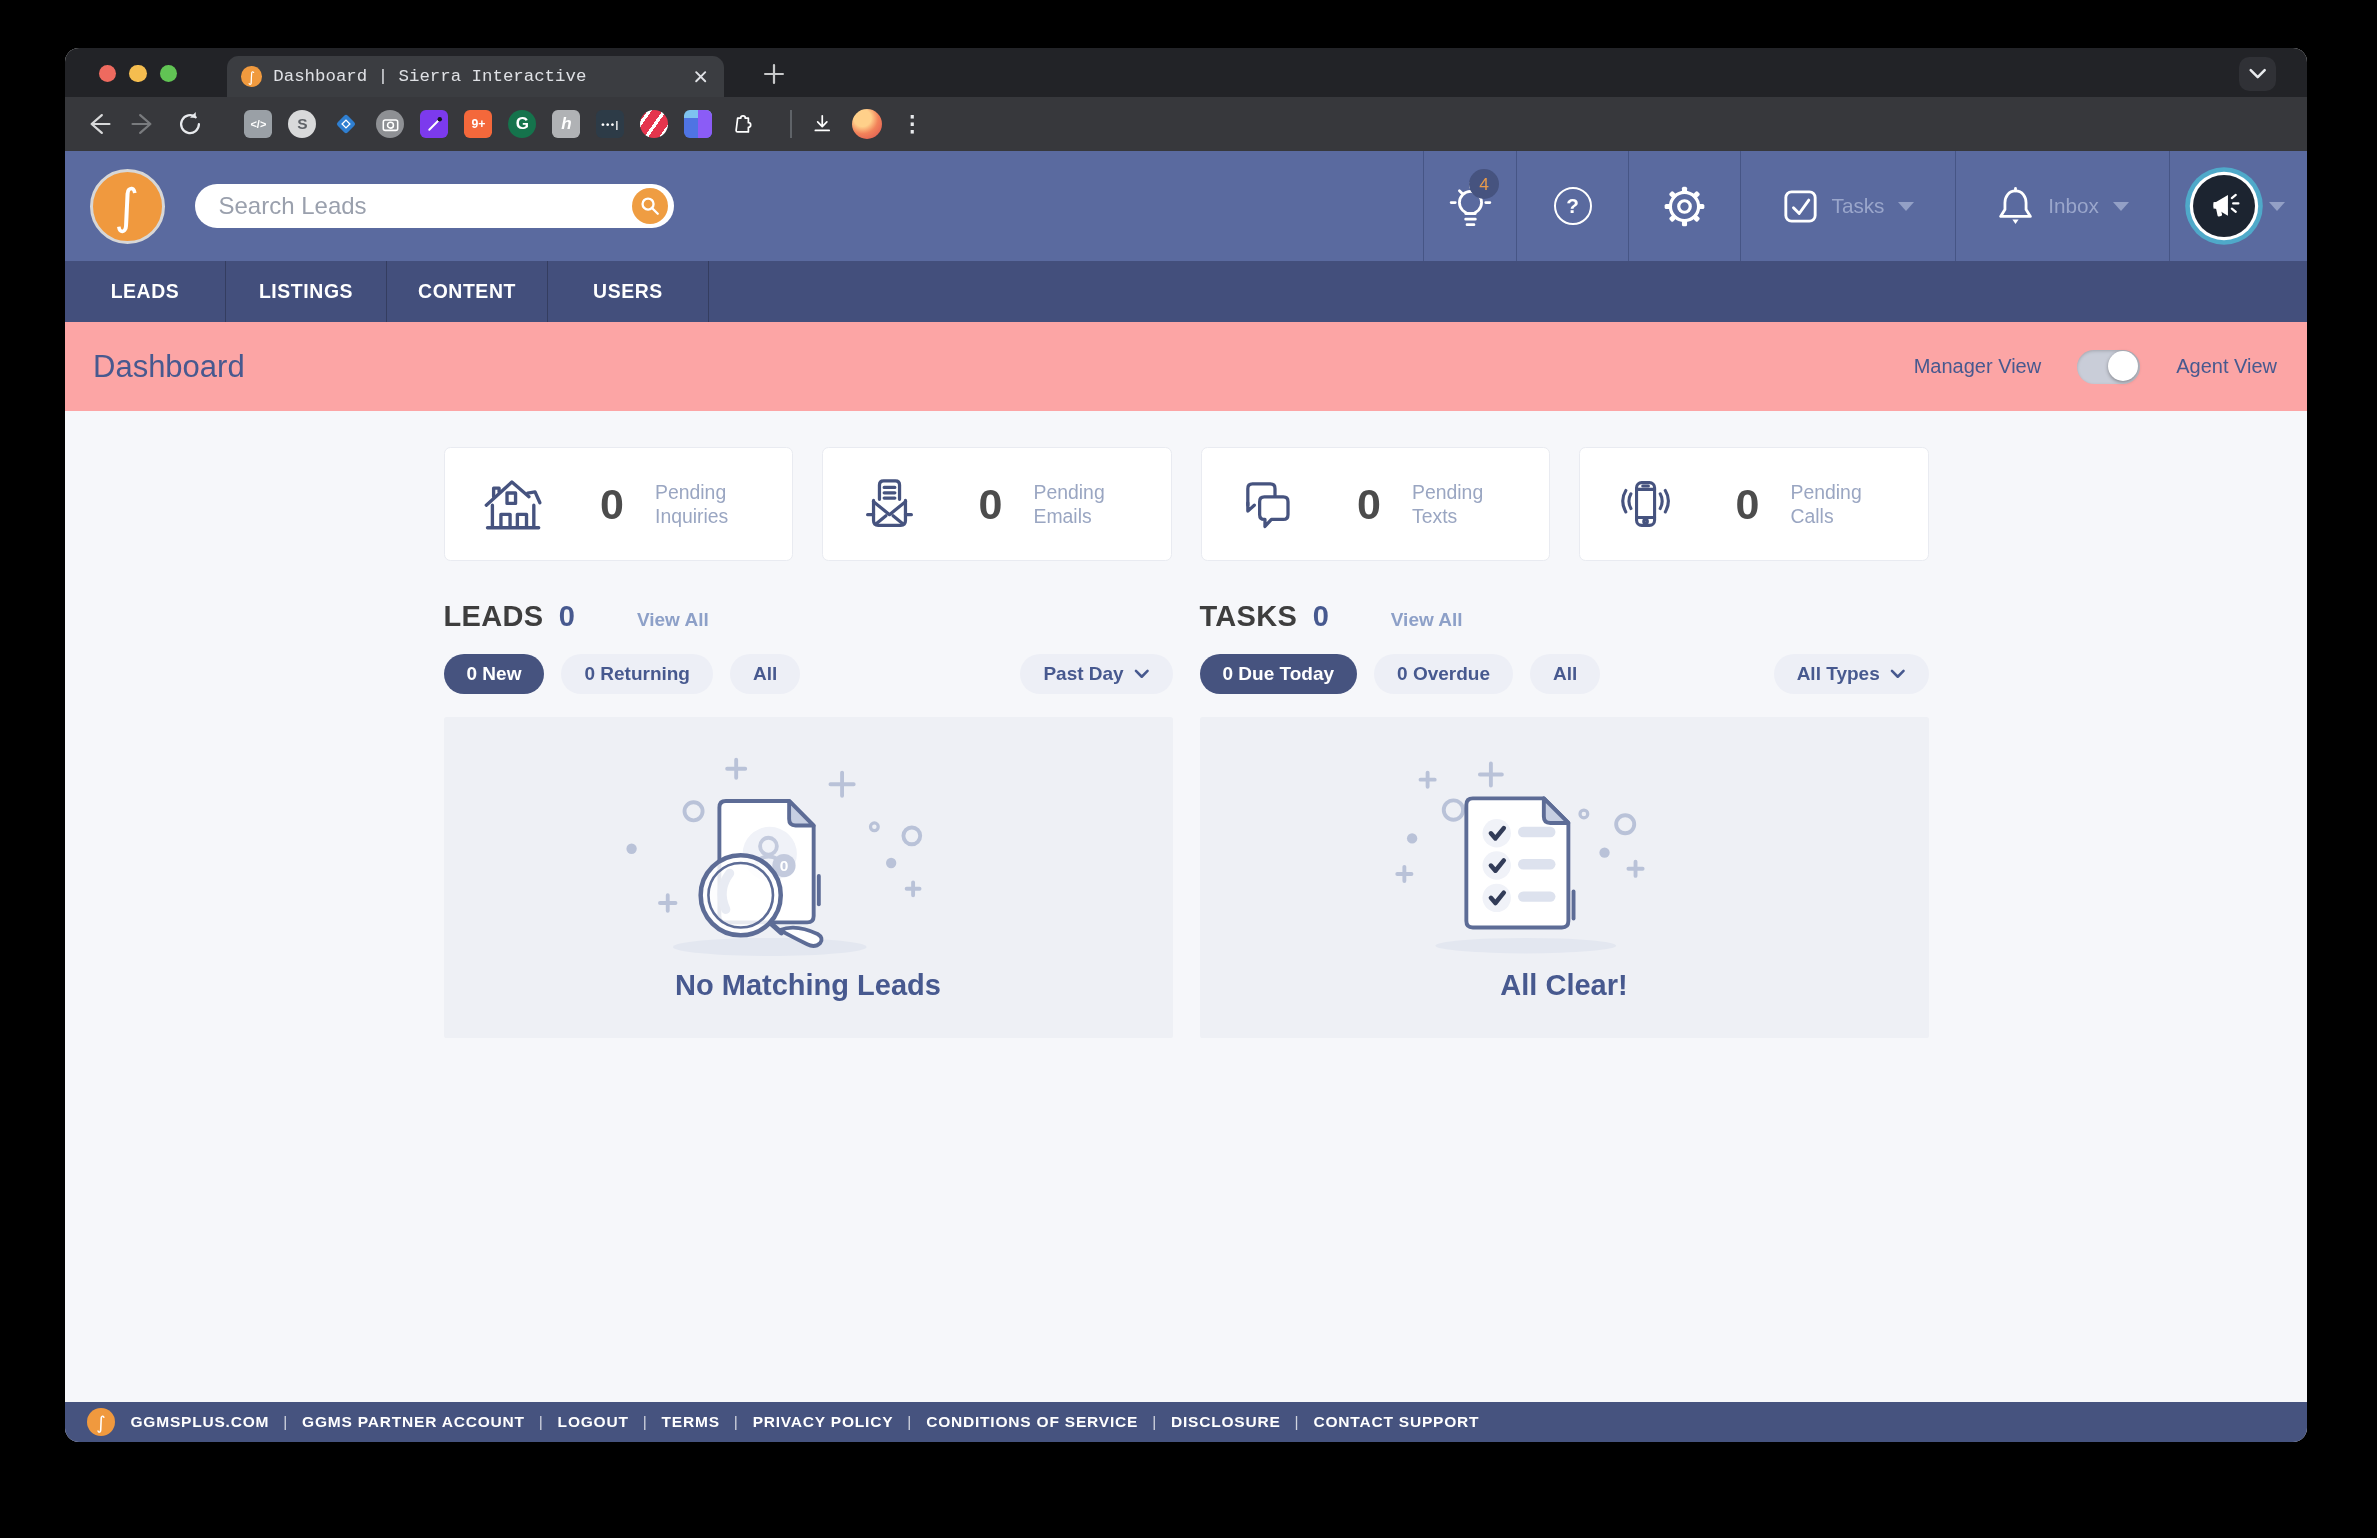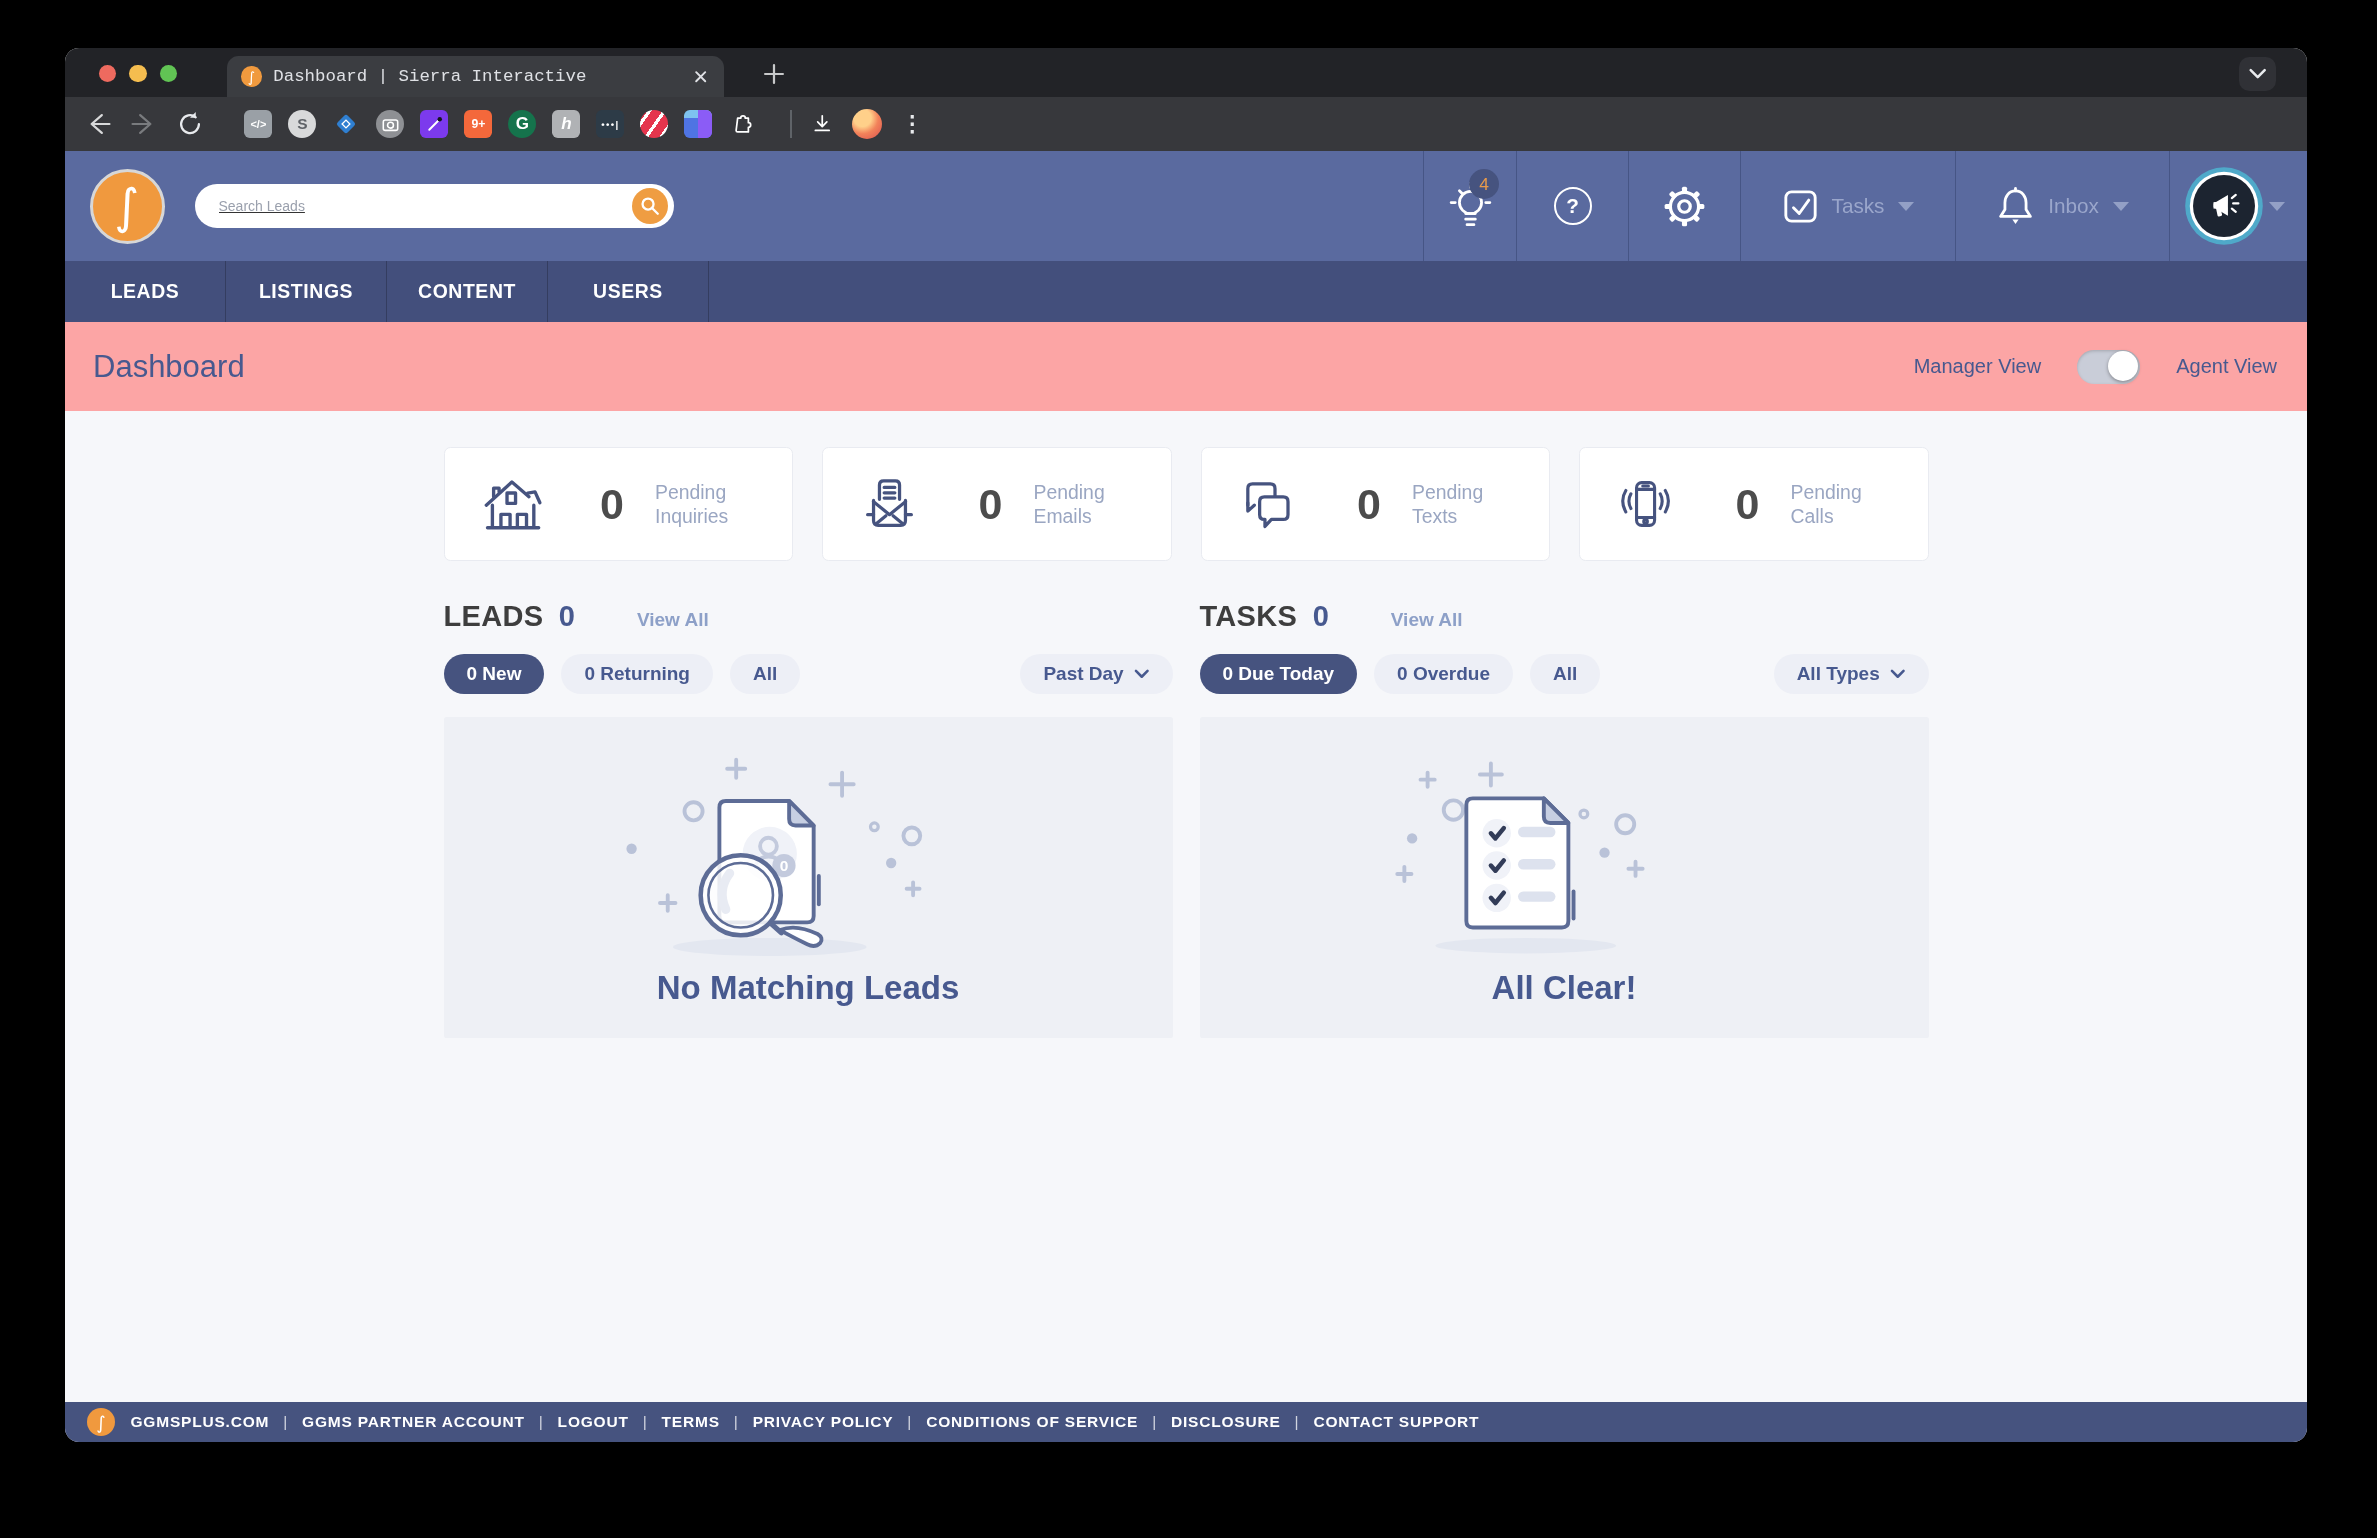--- a/index.html
+++ b/index.html
@@ -53,22 +53,22 @@
   .avatar-chrome{width:30px;height:30px;border-radius:50%;
         background:radial-gradient(circle at 35% 30%,#ffd08a 0 30%,#f2825a 55%,#d94f4f 100%);}
 
   
   .appheader{height:110px;background:#5a6a9f;display:flex;align-items:center;padding:0 0 0 24.5px;flex:0 0 auto;}
   .brand{width:75px;height:75px;border-radius:50%;background:#f0993e;border:3.2px solid #d7d7d7;
          color:#fff;display:flex;align-items:center;justify-content:center;font-size:48px;
          font-family:"DejaVu Sans",sans-serif;box-sizing:border-box;flex:0 0 auto;}
   .search{margin-left:30px;width:479px;height:44px;background:#fff;border-radius:22px;display:flex;
           align-items:center;padding:0 5.2px 0 22px;box-sizing:border-box;}
-  .search input{border:none;outline:none;flex:1;font-size:14px;color:#333;background:transparent;
-          font-family:"Liberation Sans",sans-serif;text-decoration:underline;}
+  .search input{border:none;outline:none;flex:1;font-size:24px;color:#333;background:transparent;
+          font-family:"Liberation Sans",sans-serif;}
   .search input::placeholder{color:#9aa0ad;}
   .search-btn{width:36px;height:36px;border-radius:50%;background:#ef9d42;display:flex;align-items:center;
           justify-content:center;flex:0 0 auto;}
   .hright{margin-left:auto;height:100%;display:flex;align-items:stretch;}
   .hcell{display:flex;align-items:center;justify-content:center;border-left:1.3px solid rgba(35,45,85,.35);
          position:relative;}
   .hcell.bulb{width:92px}.hcell.help{width:111px}.hcell.gear{width:111px}
   .hcell.tasks{width:214px}.hcell.inbox{width:213px}.hcell.user{width:137px}
   .hlabel{color:#9aa6cb;font-size:20.7px;margin-left:13px;}
   .tri{width:0;height:0;border-left:8.4px solid transparent;border-right:8.4px solid transparent;
@@ -110,21 +110,21 @@
   .sec-count{font-size:29px;font-weight:bold;color:#47598f;margin-left:15.5px;}
   .view-all{font-size:19px;font-weight:bold;color:#8da0c8;margin-left:62px;cursor:pointer;}
   .filters{display:flex;align-items:center;margin-top:20.7px;}
   .pill{height:40px;border-radius:20px;display:inline-flex;align-items:center;padding:0 23px;
         font-size:19px;font-weight:bold;color:#47598f;background:#edeff6;margin-right:17px;cursor:pointer;}
   .pill.active{background:#46537f;color:#fff;}
   .pill.drop{margin-left:auto;margin-right:0;gap:10.3px;}
   .panel{margin-top:23px;height:321px;background:#eef0f5;border-radius:2.6px;display:flex;
          flex-direction:column;align-items:center;}
   .panel svg{margin-top:22px;}
-  .caption{font-size:33px;font-weight:bold;color:#47598f;margin-top:3.9px;}
+  .caption{font-size:29px;font-weight:bold;color:#47598f;margin-top:3.9px;}
 
   
   .footer{height:40px;background:#46537f;display:flex;align-items:center;padding:0 22px;flex:0 0 auto;}
   .flogo{width:28px;height:28px;border-radius:50%;background:#f0993e;color:#fff;display:flex;align-items:center;
          justify-content:center;font-size:18px;font-family:"DejaVu Sans",sans-serif;flex:0 0 auto;}
   .flinks{display:flex;align-items:center;margin-left:15.5px;}
   .flink{color:#fff;font-size:15.5px;font-weight:bold;letter-spacing:0.8px;cursor:pointer;white-space:nowrap;}
   .flink + .flink::before{content:"|";color:rgba(255,255,255,.75);margin:0 14px;font-weight:normal;}
 </style>
 </head>

